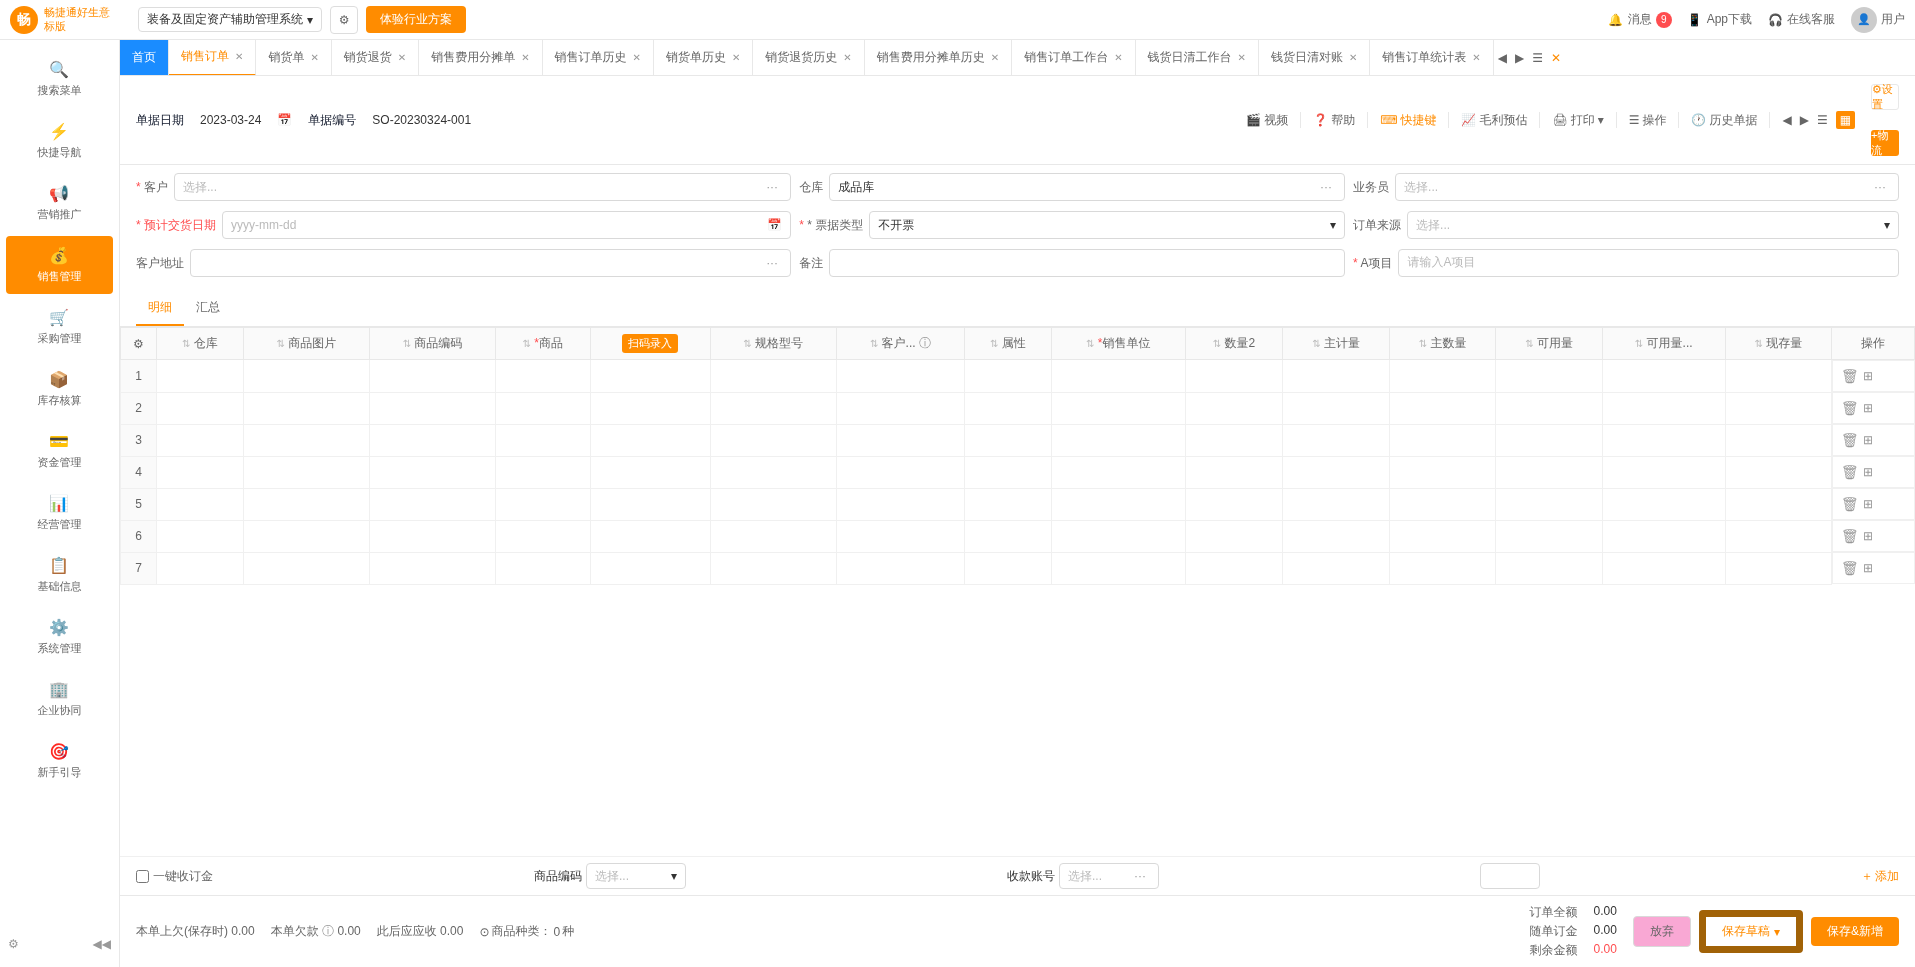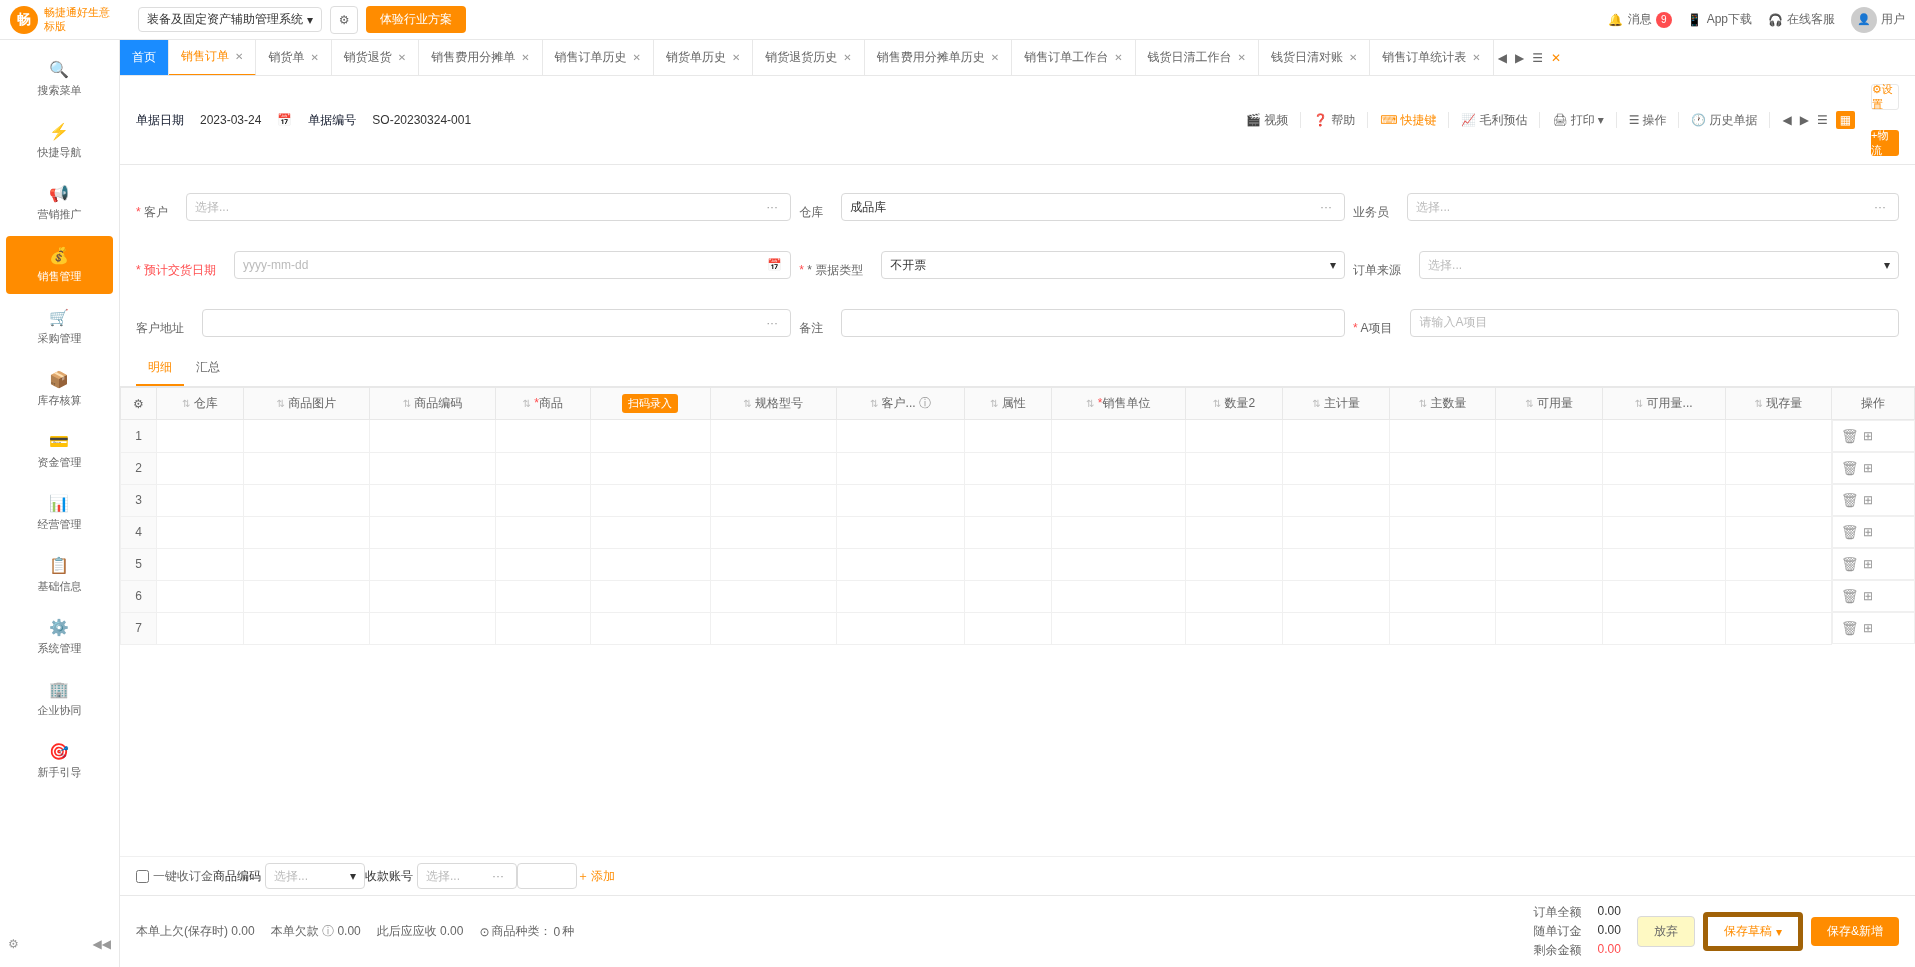--- a/index.html
+++ b/index.html
@@ -35,21 +35,21 @@
     
     .tab-bar { display: flex; align-items: center; background: #fff; border-bottom: 1px solid #e8e8e8; overflow: hidden; height: 36px; flex-shrink: 0; }
     .tab { display: flex; align-items: center; gap: 4px; padding: 0 12px; height: 36px; cursor: pointer; color: #666; font-size: 12px; border-right: 1px solid #e8e8e8; white-space: nowrap; flex-shrink: 0; }
     .tab.active { background: #fff; color: #ff8c00; border-bottom: 2px solid #ff8c00; }
     .tab:first-child { background: #1a8cff; color: white; }
     .tab-close { font-size: 10px; color: #999; margin-left: 2px; }
     .tab-nav { display: flex; align-items: center; padding: 0 4px; cursor: pointer; color: #666; }
     .form-header-label { color: #0f172a; font-size: 12px; }
     .form-header-value { color: #333; font-size: 12px; font-weight: 500; }
     .form-row { display: flex; align-items: center; gap: 8px; margin-bottom: 10px; }
-    .form-field { display: flex; align-items: flex-end; gap: 18px; flex: 1; margin-top: 20px; }
+    .form-field { display: flex; align-items: center; gap: 6px; flex: 1; }
     .field-label { color: #666; font-size: 12px; white-space: nowrap; }
     .field-input { border: 1px solid #d9d9d9; border-radius: 4px; padding: 4px 8px; font-size: 12px; color: #333; background: white; flex: 1; min-width: 0; height: 28px; cursor: pointer; }
     .field-input.placeholder { color: #bbb; }
     .field-select { border: 1px solid #d9d9d9; border-radius: 4px; padding: 4px 8px; font-size: 12px; color: #333; background: white; height: 28px; display: flex; align-items: center; justify-content: space-between; cursor: pointer; flex: 1; }
     .more-btn { color: #999; cursor: pointer; padding: 0 4px; }
     .calendar-icon { color: #999; cursor: pointer; }
     .toolbar-item { display: flex; align-items: center; gap: 3px; color: #666; font-size: 12px; cursor: pointer; }
     .toolbar-divider { width: 1px; height: 16px; background: #e8e8e8; margin: 0 4px; }
     .right-action { width: 32px; height: 32px; background: white; border: 1px solid #e8e8e8; border-radius: 4px; display: flex; align-items: center; justify-content: center; cursor: pointer; color: #666; font-size: 14px; }
     .right-action.orange { background: #ff8c00; color: white; }
@@ -75,26 +75,26 @@
     .total-value { color: #ff8c00; font-weight: 500; text-align: center; }
 
     
     .bottom-bar { background: white; border-top: 1px solid #e8e8e8; padding: 8px 16px; display: flex; align-items: center; justify-content: space-between; flex-shrink: 0; }
     .bottom-left { display: flex; align-items: center; gap: 16px; color: #666; font-size: 12px; }
     .bottom-right { display: flex; align-items: center; gap: 16px; }
     .summary-grid { display: grid; grid-template-columns: auto auto; gap: 2px 16px; font-size: 12px; text-align: right; }
     .summary-label { color: #666; }
     .summary-value { color: #333; font-weight: 500; }
     .action-btns { display: flex; gap: 8px; align-items: center; }
-    .btn-discard { border: 1px solid #d9d9d9; background: #fef9c3; border-radius: 4px; padding: 6px 16px; cursor: pointer; color: #666; font-size: 12px; }
-    .btn-save-draft { border: 5px solid #a16207; background: white; border-radius: 4px; padding: 6px 16px; cursor: pointer; color: #ff8c00; font-size: 12px; display: flex; align-items: center; gap: 4px; }
+    .btn-discard { border: 1px solid #d9d9d9; background: #f9a8d4; border-radius: 4px; padding: 6px 16px; cursor: pointer; color: #666; font-size: 12px; }
+    .btn-save-draft { border: 7px solid #a16207; background: white; border-radius: 4px; padding: 6px 16px; cursor: pointer; color: #ff8c00; font-size: 12px; display: flex; align-items: center; gap: 4px; }
     .btn-save-new { background: #ff8c00; color: white; border: none; border-radius: 4px; padding: 6px 16px; cursor: pointer; font-size: 12px; }
     
     
-    .payment-row { display: flex; align-items: center; padding: 6px 16px; background: white; border-top: 1px solid #f0f0f0; }
+    .payment-row { display: flex; align-items: center; padding: 6px 16px; background: white; border-top: 1px solid #f0f0f0; justify-content: space-between; }
     .checkbox-label { display: flex; align-items: center; gap: 4px; color: #666; cursor: pointer; }
     .pay-field { display: flex; align-items: center; gap: 4px; }
     .amount-input { border: 1px solid #d9d9d9; border-radius: 4px; width: 60px; padding: 3px 6px; font-size: 12px; height: 26px; }
     .add-btn { color: #ff8c00; cursor: pointer; display: flex; align-items: center; gap: 2px; font-size: 12px; }
     
     
     .info-header { display: flex; align-items: center; gap: 16px; padding: 8px 16px; background: white; border-bottom: 1px solid #e8e8e8; flex-shrink: 0; justify-content: space-between; }
     .info-left { display: flex; align-items: center; gap: 16px; }
     .info-right { display: flex; align-items: center; gap: 8px; }
     

